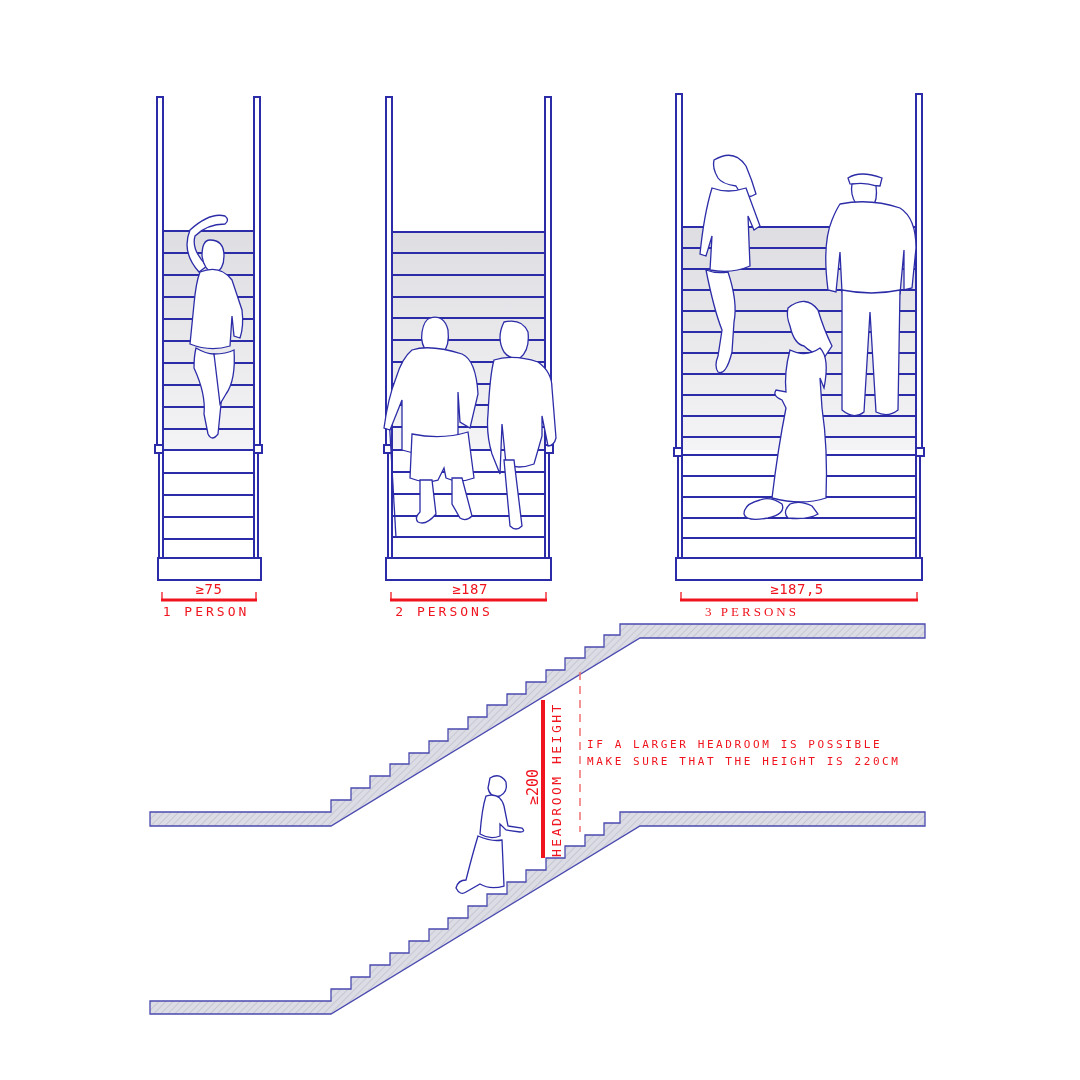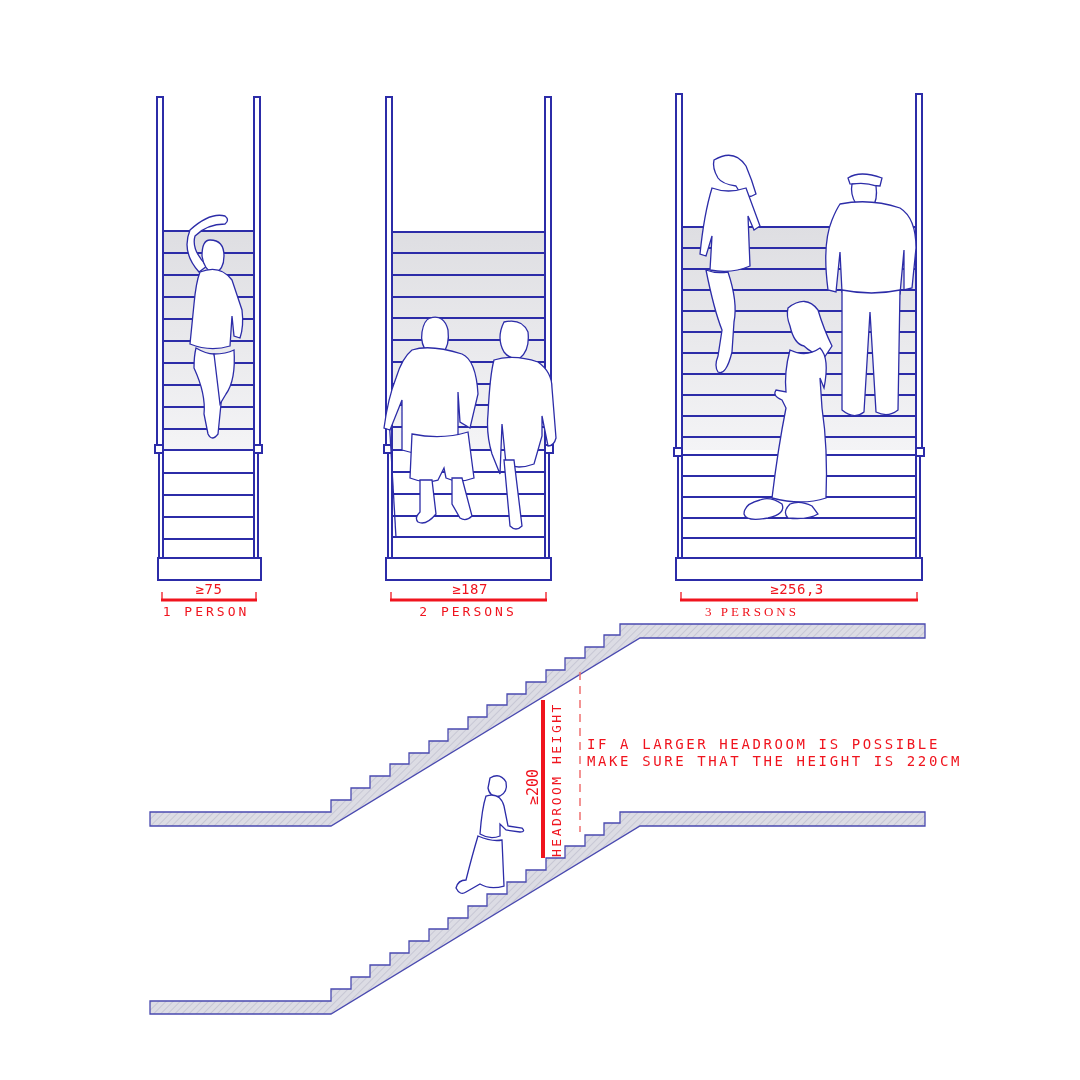--- a/index.html
+++ b/index.html
@@ -1,21 +1,21 @@
 <!DOCTYPE html>
 <html><head>
 <meta charset="utf-8">
 <style>
   html, body { margin:0; padding:0; background:#ffffff; }
   body { width:1080px; height:1080px; position:relative; overflow:hidden; font-family:"DejaVu Sans Mono", "Liberation Mono", monospace; }
   #canvas { position:absolute; left:0; top:0; width:1080px; height:1080px; }
   .lbl { position:absolute; color:#f0141e; font-family:"DejaVu Sans Mono","Liberation Mono",monospace; white-space:nowrap; }
   .dim { font-size:14px; text-align:center; transform:translateX(-50%); letter-spacing:0.5px; }
   .cap { font-size:13px; letter-spacing:3px; text-align:left; transform:translateX(-50%); }
-  .note { font-size:14px; letter-spacing:2.6px; line-height:17px; }
+  .note { font-size:11px; letter-spacing:2.6px; line-height:17px; }
   .vert { position:absolute; transform-origin:left top; transform:rotate(-90deg); color:#f0141e; white-space:nowrap; }
 </style>
 </head>
 <body>
 
 <svg id="canvas" viewBox="0 0 1080 1080" xmlns="http://www.w3.org/2000/svg">
   <defs>
     <pattern id="hatch" patternUnits="userSpaceOnUse" width="5" height="5" patternTransform="rotate(45)">
       <rect width="5" height="5" fill="#dcdce4"></rect>
       <line x1="0" y1="0" x2="0" y2="5" stroke="#b9b9c9" stroke-width="1.2"></line>
@@ -191,20 +191,20 @@
 
   <g>
     <line x1="543" y1="700" x2="543" y2="858" stroke="#f0141e" stroke-width="4"></line>
     <line x1="580" y1="672" x2="580" y2="832" stroke="#f07070" stroke-width="1.5" stroke-dasharray="8,6"></line>
   </g>
 </svg>
 
 <div class="lbl dim" style="left:209px; top:581px;">≥75</div>
 <div class="lbl cap" style="left:206px; top:604px;">1 PERSON</div>
 <div class="lbl dim" style="left:470px; top:581px;">≥187</div>
-<div class="lbl cap" style="left:468px; top:604px;">2 PERSONS</div>
-<div class="lbl dim" style="left:797px; top:581px;">≥256,3</div>
+<div class="lbl cap" style="left:444px; top:604px;">2 PERSONS</div>
+<div class="lbl dim" style="left:797px; top:581px;">≥187,5</div>
 <div class="lbl cap" style="left:752px; top:604px;font-family:Liberation Serif, serif;">3 PERSONS</div>
 
 <div class="vert" style="left:524px; top:805px; font-size:15px;">≥200</div>
 <div class="vert" style="left:549px; top:857px; font-size:13px; letter-spacing:2.5px;">HEADROOM HEIGHT</div>
 <div class="lbl note" style="left:587px; top:736px;">IF A LARGER HEADROOM IS POSSIBLE</div>
 <div class="lbl note" style="left:587px; top:753px;">MAKE SURE THAT THE HEIGHT IS 220CM</div>
 
 </body></html>

